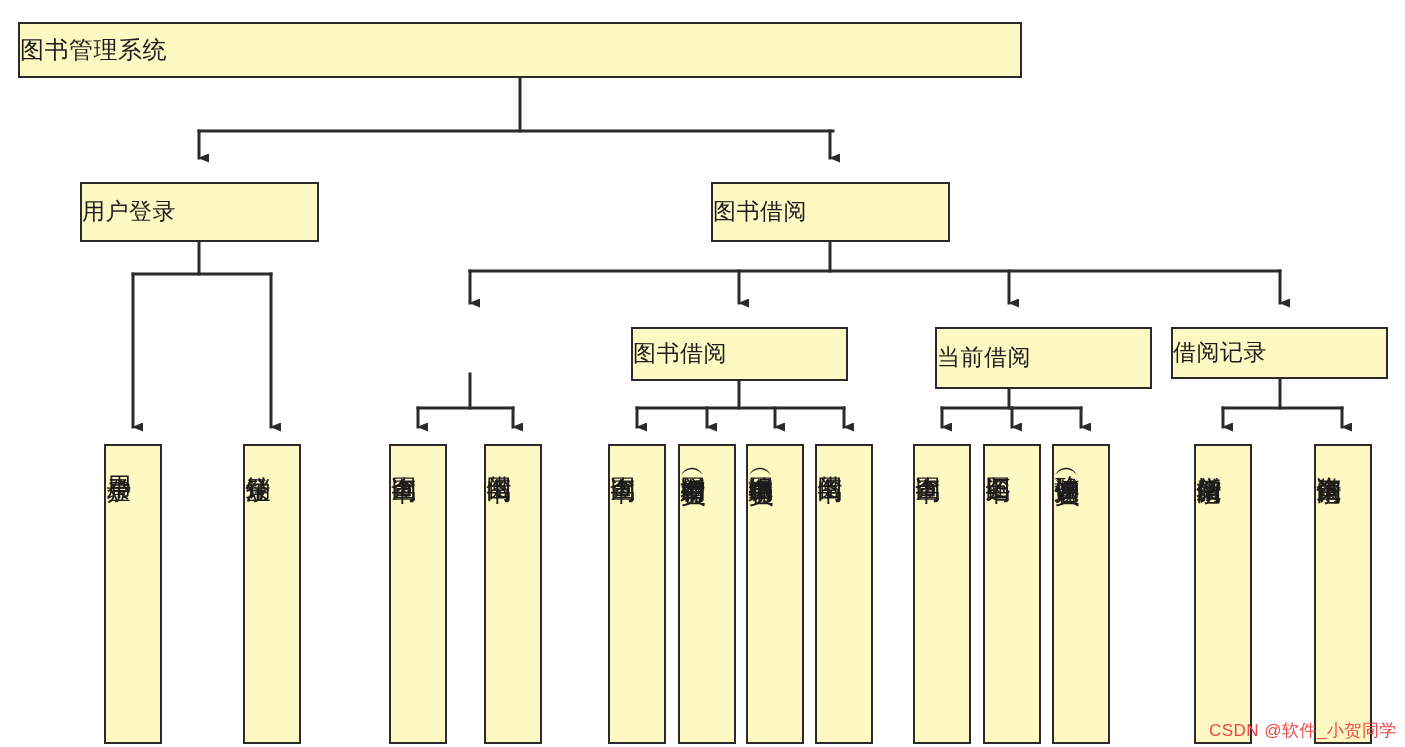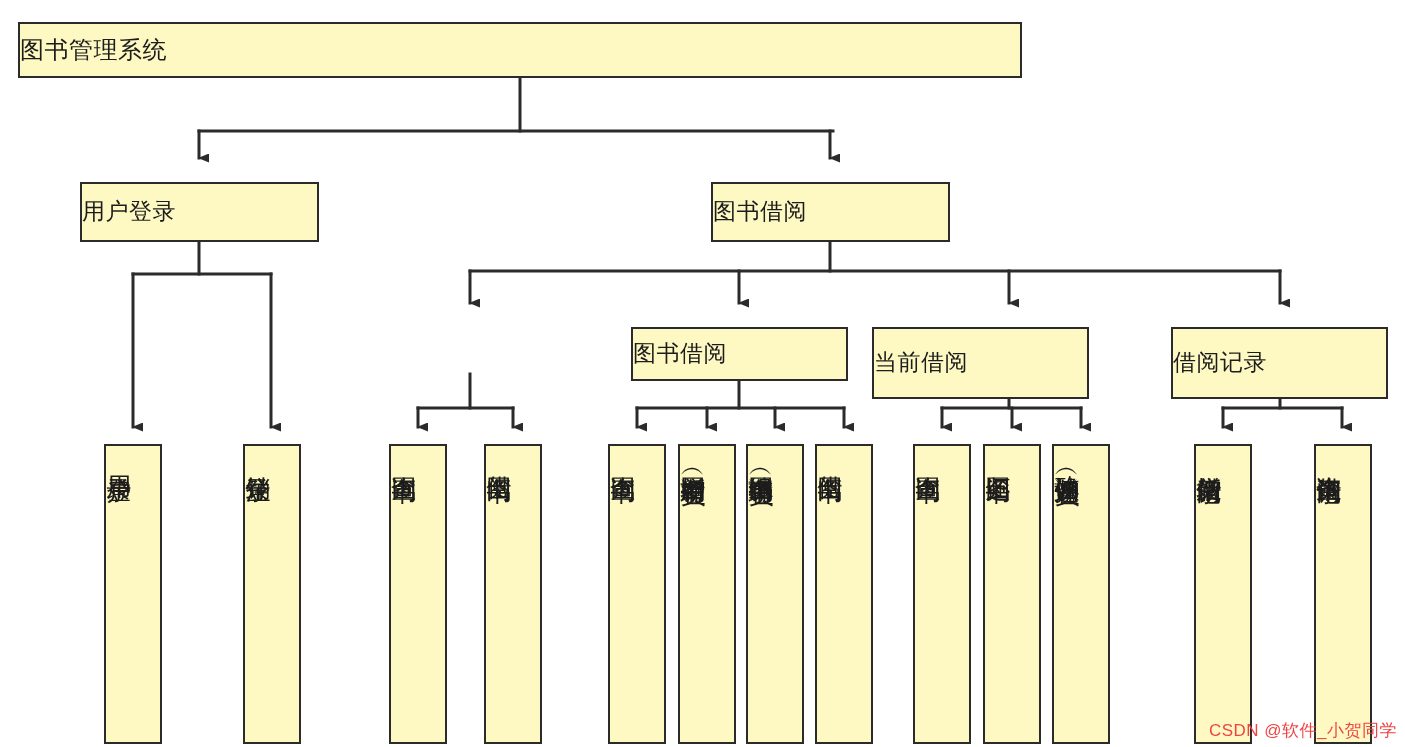--- a/index.html
+++ b/index.html
@@ -136,24 +136,24 @@
   <div class="node horiz" style="left:80px; top:172px; width:239px; height:60px;">
     <span class="label">用户登录</span>
   </div>
   <div class="node horiz" style="left:711px; top:172px; width:239px; height:60px;">
     <span class="label">图书借阅</span>
   </div>
 
   <div class="node horiz" style="left:631px; top:317px; width:217px; height:54px;">
     <span class="label">图书借阅</span>
   </div>
-  <div class="node horiz" style="left:872px; top:317px; width:217px; height:72px;">
+  <div class="node horiz" style="left:935px; top:317px; width:217px; height:62px;">
     <span class="label">当前借阅</span>
   </div>
-  <div class="node horiz" style="left:1171px; top:317px; width:217px; height:72px;">
+  <div class="node horiz" style="left:1171px; top:317px; width:217px; height:52px;">
     <span class="label">借阅记录</span>
   </div>
 
   <div class="node vert" style="left:104px; top:434px; width:58px; height:300px;">
     <span class="label">用户登录</span>
   </div>
   <div class="node vert" style="left:243px; top:434px; width:58px; height:300px;">
     <span class="label">注销登录</span>
   </div>
 

